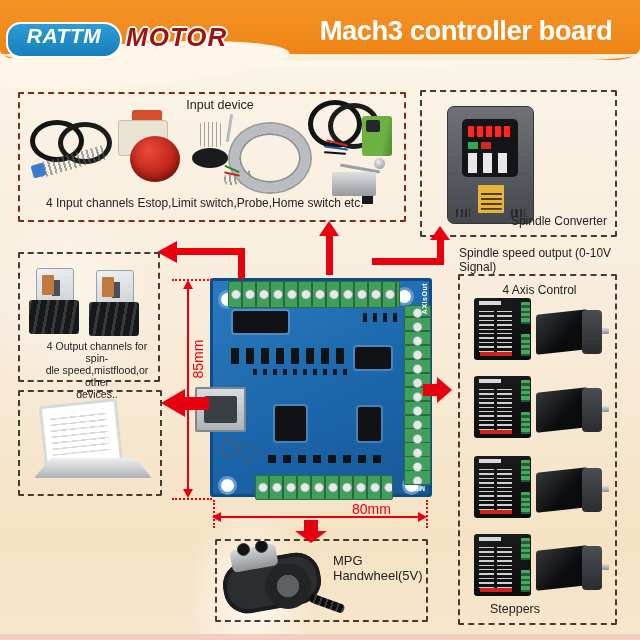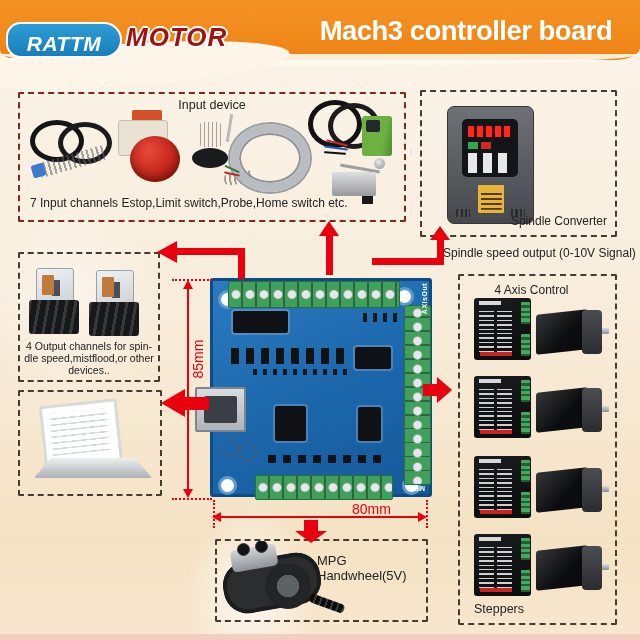--- a/index.html
+++ b/index.html
@@ -7,29 +7,29 @@
     font-family:"Liberation Sans",sans-serif;color:#2b2b2b;
     background:
       radial-gradient(ellipse 90px 130px at 250px 595px, rgba(255,255,255,.75), rgba(255,255,255,0) 70%),
       radial-gradient(ellipse 120px 160px at 70px 300px, rgba(255,255,255,.4), rgba(255,255,255,0) 70%),
       linear-gradient(180deg,#FAF3E7 60px,#F8EDDC 300px,#F5E2C4 540px,#F7E7CE 640px);}
   .abs{position:absolute;}
   
   .banner{position:absolute;left:0;top:0;width:640px;height:60px;background:linear-gradient(180deg,#F49324,#EE8315);border-radius:0 0 26px 22px / 0 0 12px 10px;}
   .banner-under{position:absolute;left:0;top:54px;width:640px;height:12px;background:#FDF8EE;border-radius:0 0 50% 50% / 0 0 100% 100%;opacity:.9;}
   .swoosh{position:absolute;left:-40px;top:44px;width:330px;height:42px;background:#FCF5E8;border-radius:50%;transform:rotate(-4deg);}
-  .logo-pill{position:absolute;left:6px;top:22px;width:112px;height:32px;background:linear-gradient(180deg,#2E9CD4,#177FBC);border:2px solid #fff;border-radius:18px 22px 22px 18px;display:flex;align-items:flex-end;justify-content:center;}
+  .logo-pill{position:absolute;left:6px;top:22px;width:112px;height:32px;background:linear-gradient(180deg,#2E9CD4,#177FBC);border:2px solid #fff;border-radius:18px 22px 22px 18px;display:flex;align-items:flex-start;justify-content:center;}
   .logo-rattm{font-size:21px;font-weight:900;font-style:italic;color:#fff;letter-spacing:.5px;}
   .logo-motor{position:absolute;left:126px;top:22px;font-size:26px;font-weight:900;font-style:italic;color:#9E1410;letter-spacing:1px;
     text-shadow:-2px 0 #fff,2px 0 #fff,0 -2px #fff,0 2px #fff,-1px -1px #fff,1px 1px #fff,-1px 1px #fff,1px -1px #fff;}
   .page-title{position:absolute;left:296px;top:15px;width:340px;text-align:center;font-size:28px;font-weight:800;color:#fff;letter-spacing:-.5px;transform:scaleX(.98);}
   
   .dbox{position:absolute;border:2px dashed #463A31;border-radius:2px;}
   .dbox.red{border-color:#7E2A1A;}
-  .cap{position:absolute;color:#222;}
+  .cap{position:absolute;color:#222;padding-left:16px;}
   
   .red{--r:#E8000E;}
   .rseg{position:absolute;background:#E8000E;}
   .tri{position:absolute;width:0;height:0;}
   .rdot-h{position:absolute;border-top:2px dotted #E8000E;height:0;}
   .rdot-v{position:absolute;border-left:2px dotted #E8000E;width:0;}
   .dimtxt{position:absolute;color:#E8000E;font-size:14px;font-weight:400;}
   
   .pcb{position:absolute;left:210px;top:278px;width:222px;height:219px;background:linear-gradient(155deg,#2B7AC0,#1B66AA 55%,#16599A);border:3px solid #0E4C85;border-radius:3px;box-sizing:border-box;}
   .hole{position:absolute;width:13px;height:13px;border-radius:50%;background:#fff;box-shadow:0 0 0 3px #5E9BD0;}
@@ -131,21 +131,21 @@
       <div class="wire" style="left:24px;top:47px;width:24px;background:#1E5AA8;transform:rotate(8deg);"></div>
       <div class="wire" style="left:24px;top:52px;width:22px;background:#111;transform:rotate(4deg);"></div>
     </div>
 
     <div class="abs" style="left:312px;top:62px;width:52px;height:50px;">
       <div class="abs" style="left:42px;top:2px;width:11px;height:11px;border-radius:50%;background:radial-gradient(circle at 40% 35%,#E8EAEC,#8E9397);"></div>
       <div class="abs" style="left:8px;top:11px;width:40px;height:3px;background:#9A9FA4;transform:rotate(10deg);"></div>
       <div class="abs" style="left:0;top:16px;width:44px;height:24px;background:linear-gradient(180deg,#DDDFE1,#96999D);border:1px solid #6F7control articulate277;border-radius:2px;"></div>
       <div class="abs" style="left:30px;top:40px;width:11px;height:8px;background:#17181A;"></div>
     </div>
-    <div class="cap" style="left:10px;top:102px;width:366px;font-size:12px;">7 Input channels Estop,Limit switch,Probe,Home switch etc.</div>
+    <div class="cap" style="left:10px;top:102px;width:366px;font-size:12px;">4 Input channels Estop,Limit switch,Probe,Home switch etc.</div>
   </div>
 
   <div class="dbox" style="left:18px;top:252px;width:138px;height:126px;text-decoration:underline;">
     <div class="relay" style="left:9px;top:14px;">
       <div class="cover"></div>
         <div class="cu"></div>
         <div class="base"></div>
     </div>
     <div class="relay" style="left:69px;top:16px;">
       <div class="cover"></div>

